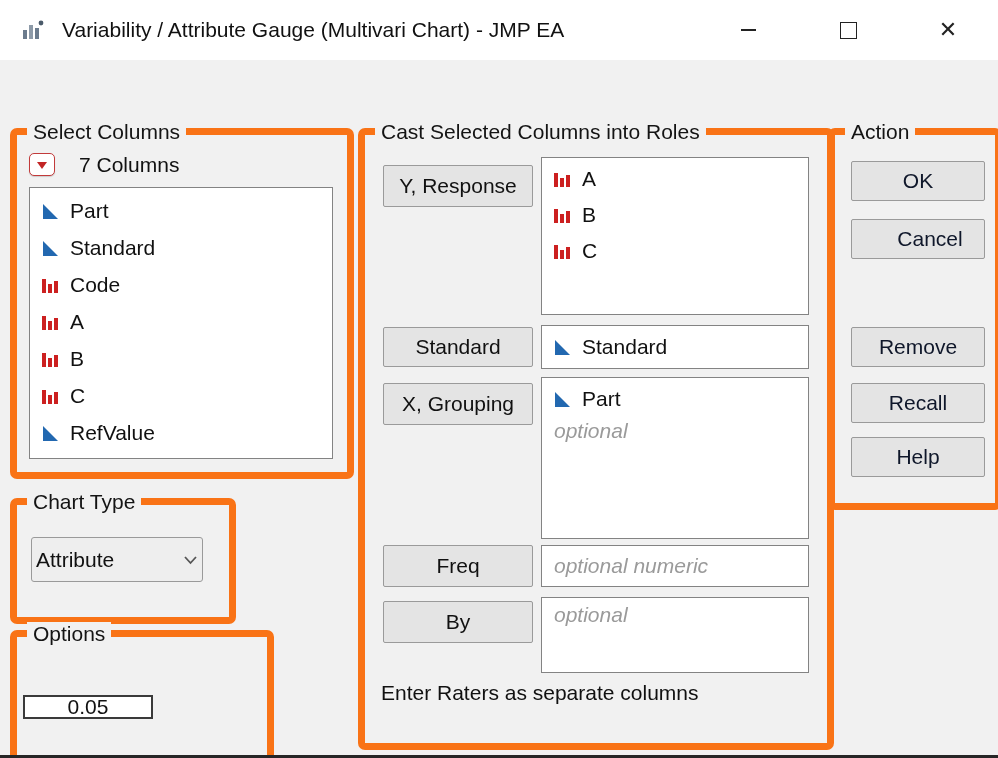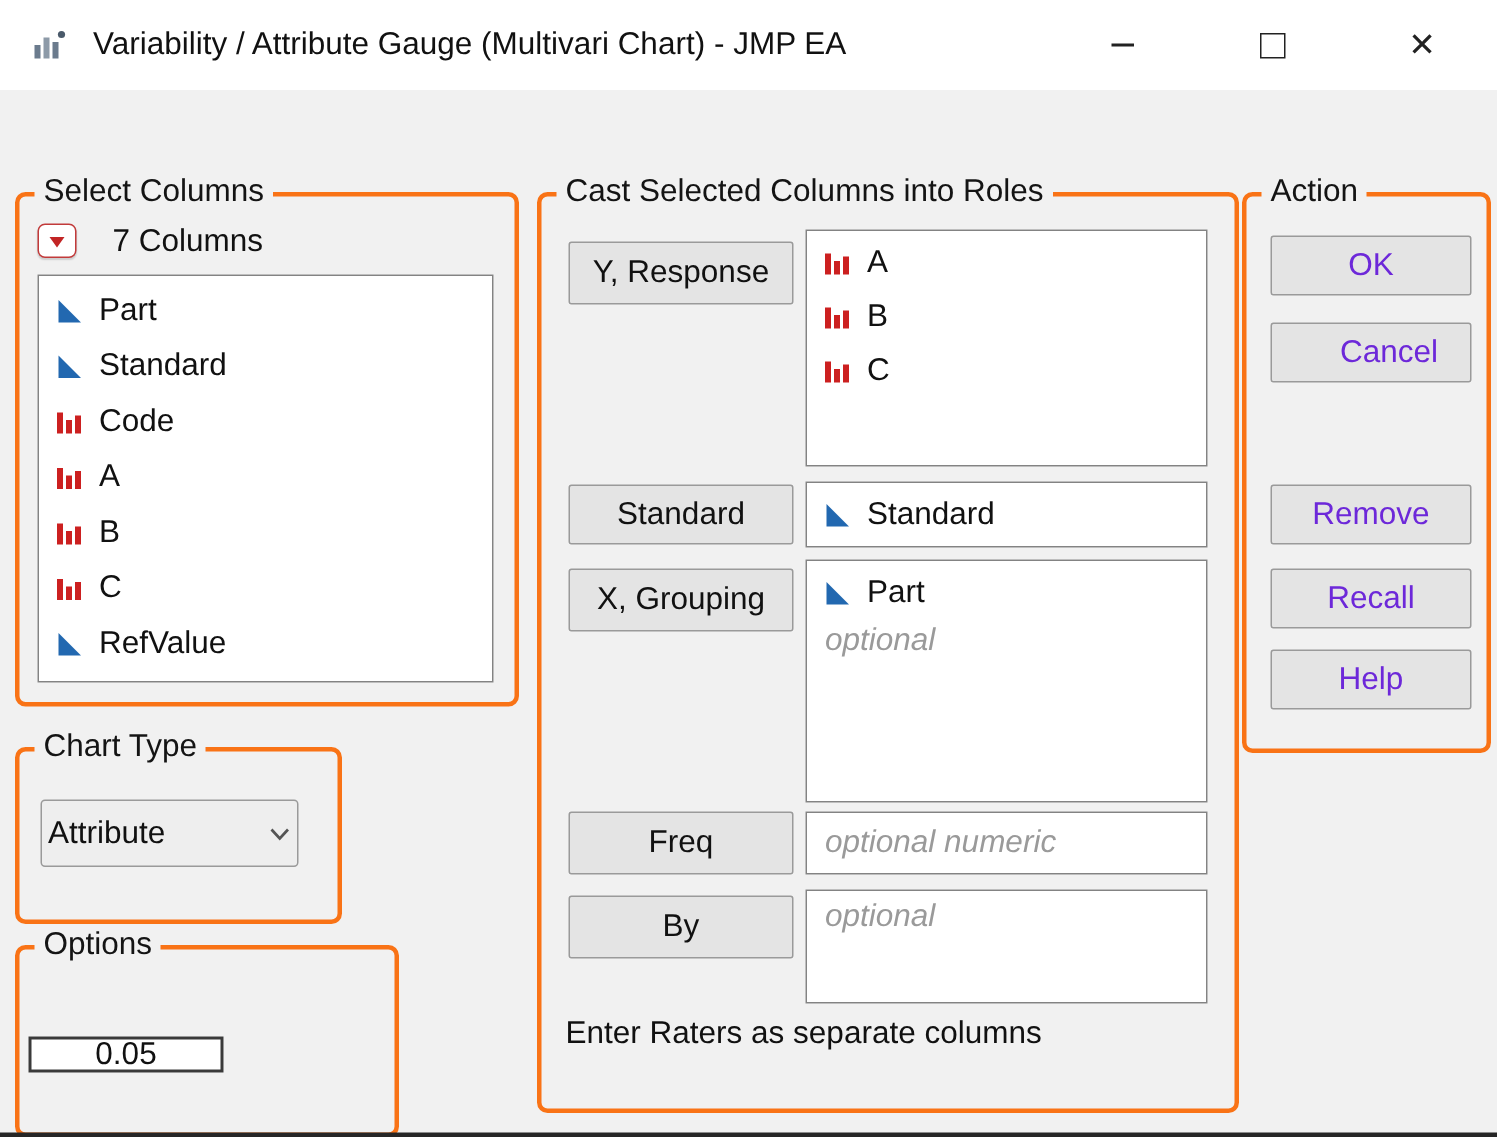--- a/index.html
+++ b/index.html
@@ -28,21 +28,21 @@
   .glyph-close{font-size:22px;color:#222;line-height:1;}
 
   
   .main{
     position:absolute;top:60px;left:0;width:998px;height:698px;
     background:#f1f1f1;
   }
   .bottom-edge{position:absolute;left:0;bottom:0;width:998px;height:3px;background:#262626;}
 
   .groupbox{
-    position:absolute;border:3px solid #f97316;border-radius:7px;
+    position:absolute;border:7px solid #f97316;border-radius:7px;
     background:transparent;
   }
   .group-label{
     position:absolute;top:-15px;left:10px;background:#f1f1f1;
     padding:0 6px;font-size:21px;color:#141414;white-space:nowrap;
   }
 
   
   .g-select{left:10px;top:68px;width:330px;height:337px;}
   .columns-row{position:absolute;left:12px;top:18px;display:flex;align-items:flex-start;gap:24px;}
@@ -103,21 +103,21 @@
   .rolebox .item{height:36px;}
   .placeholder{font-style:italic;color:#9a9a9a;font-size:21px;padding:2px 6px;}
   .cast-note{position:absolute;left:16px;top:546px;font-size:21px;color:#111;white-space:nowrap;}
 
   
   .g-action{left:828px;top:68px;width:160px;height:368px;}
   .action-btn{
     position:absolute;left:16px;width:134px;height:40px;box-sizing:border-box;
     background:#e4e4e4;border:1px solid #9a9a9a;border-radius:2px;
     display:flex;align-items:center;justify-content:center;
-    font-size:21px;color:#6d28d9;cursor:default;
+    font-size:21px;color:#0f172a;cursor:default;
   }
   .ab-ok{top:26px;}
   .ab-cancel{top:84px;padding-left:24px;}
   .ab-remove{top:192px;}
   .ab-recall{top:248px;}
   .ab-help{top:302px;}
 </style>
 </head>
 <body>
 

